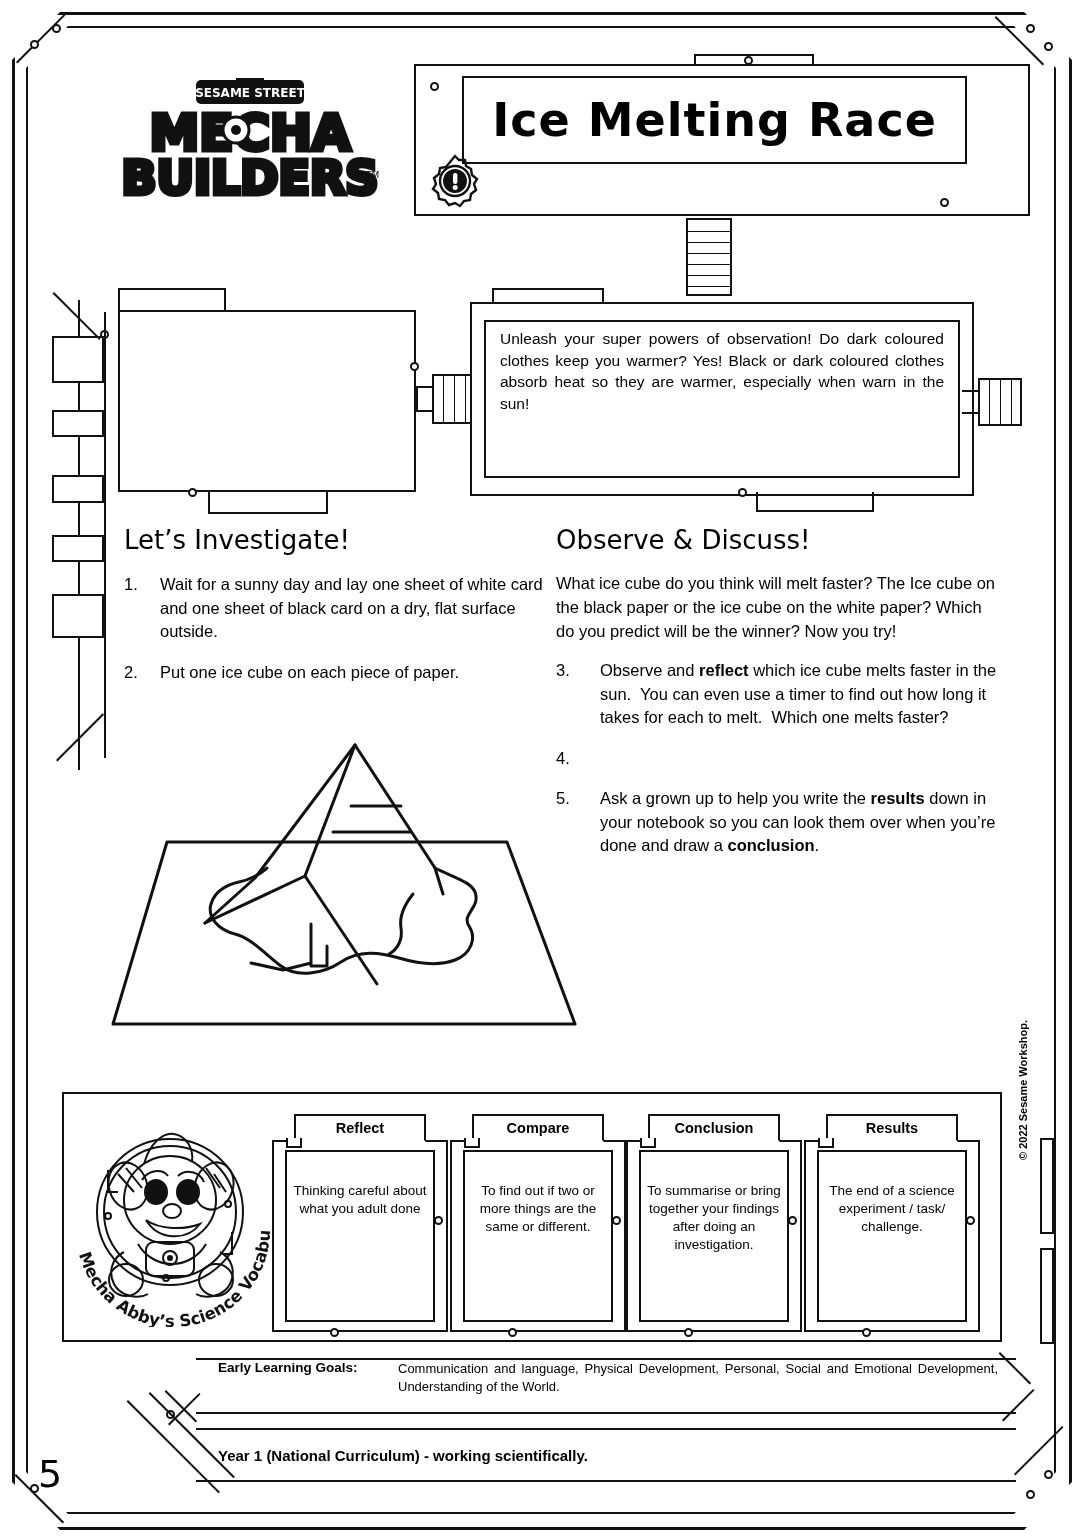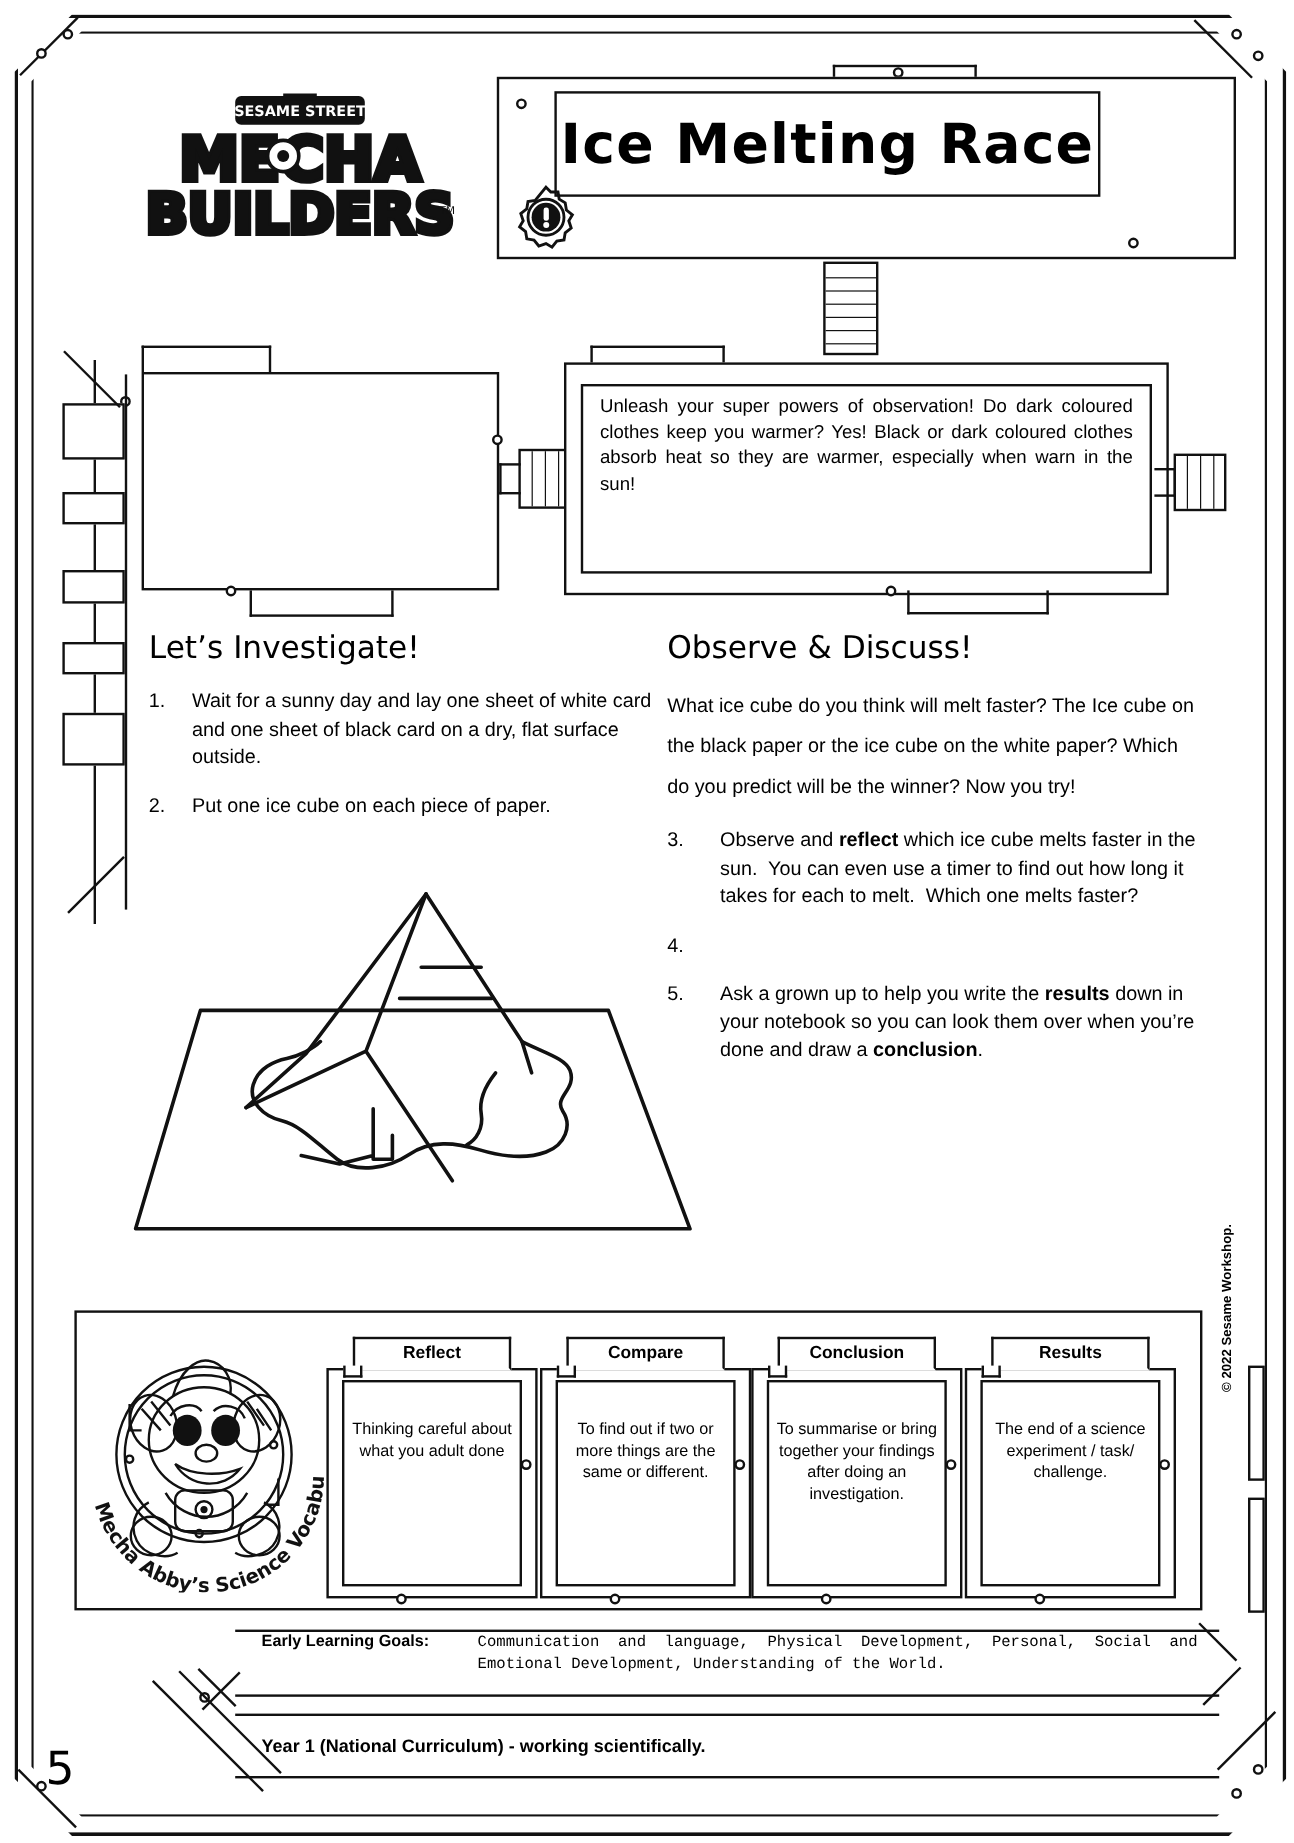--- a/index.html
+++ b/index.html
@@ -34,21 +34,21 @@
 
   .header-plate{
     position:absolute;left:414px;top:64px;width:616px;height:152px;
     border:2px solid #111;background:#fff;box-sizing:border-box;
   }
   .header-tab{
     position:absolute;left:694px;top:54px;width:120px;height:14px;
     border:2px solid #111;border-bottom:none;background:#fff;box-sizing:border-box;
   }
   .title-box{
-    position:absolute;left:462px;top:76px;width:455px;height:88px;
+    position:absolute;left:462px;top:76px;width:505px;height:88px;
     border:2px solid #111;background:#fff;box-sizing:border-box;
   }
   .title-text{
     position:absolute;left:0;top:0;width:100%;height:100%;
     display:flex;align-items:center;justify-content:center;
     font-size:46px;font-weight:bold;letter-spacing:1px;
     font-family:"DejaVu Sans", sans-serif;
   }
   .subtitle-box{
     position:absolute;left:462px;top:172px;width:508px;height:34px;
@@ -109,21 +109,21 @@
   .conn i{position:absolute;top:0;height:100%;width:1px;background:#111;}
   .hook{position:absolute;border:2px solid #111;box-sizing:border-box;background:none;}
 
   
   .h2{font-size:26px;font-weight:normal;font-family:"DejaVu Sans", sans-serif;}
   .col-left{position:absolute;left:124px;top:525px;width:420px;}
   .col-right{position:absolute;left:556px;top:525px;width:445px;}
   .steps{margin:18px 0 0 0;padding:0;list-style:none;}
   .steps li{display:flex;font-size:16.5px;line-height:23.5px;margin-bottom:17px;}
   .steps .num{width:36px;flex:none;}
-  .para{font-size:16.5px;line-height:34px;margin-top:16px;}
+  .para{font-size:16.5px;line-height:24px;margin-top:16px;}
   .steps-r{margin:16px 0 0 0;padding:0;list-style:none;}
   .steps-r li{display:flex;font-size:16.5px;line-height:23.5px;margin-bottom:17px;}
   .steps-r .num{width:44px;flex:none;}
   b{font-weight:bold;}
 
   
   .illus{position:absolute;left:105px;top:718px;width:480px;height:340px;}
   .illus svg{width:100%;height:100%;}
 
   
@@ -161,21 +161,21 @@
   }
   .cr-slot{position:absolute;border:2px solid #111;background:#fff;box-sizing:border-box;}
 
   
   .foot1{
     position:absolute;left:196px;top:1358px;width:820px;height:56px;
     border-top:2px solid #111;border-bottom:2px solid #111;box-sizing:border-box;
     display:flex;align-items:flex-start;
   }
   .foot1 .lbl{font-size:13.5px;font-weight:bold;margin-left:22px;flex:none;width:180px;}
-  .foot1 .val{font-size:13px;line-height:17.5px;text-align:justify;width:600px;font-family:Liberation Mono, monospace;}
+  .foot1 .val{font-size:13px;line-height:17.5px;text-align:justify;width:600px;}
   .foot2{
     position:absolute;left:196px;top:1428px;width:820px;height:54px;
     border-top:2px solid #111;border-bottom:2px solid #111;box-sizing:border-box;
     display:flex;align-items:center;
   }
   .foot2 .lbl{font-size:15px;font-weight:bold;margin-left:22px;}
   .pagenum{
     position:absolute;left:38px;top:1452px;font-size:38px;
     font-family:"DejaVu Sans", sans-serif;
   }

